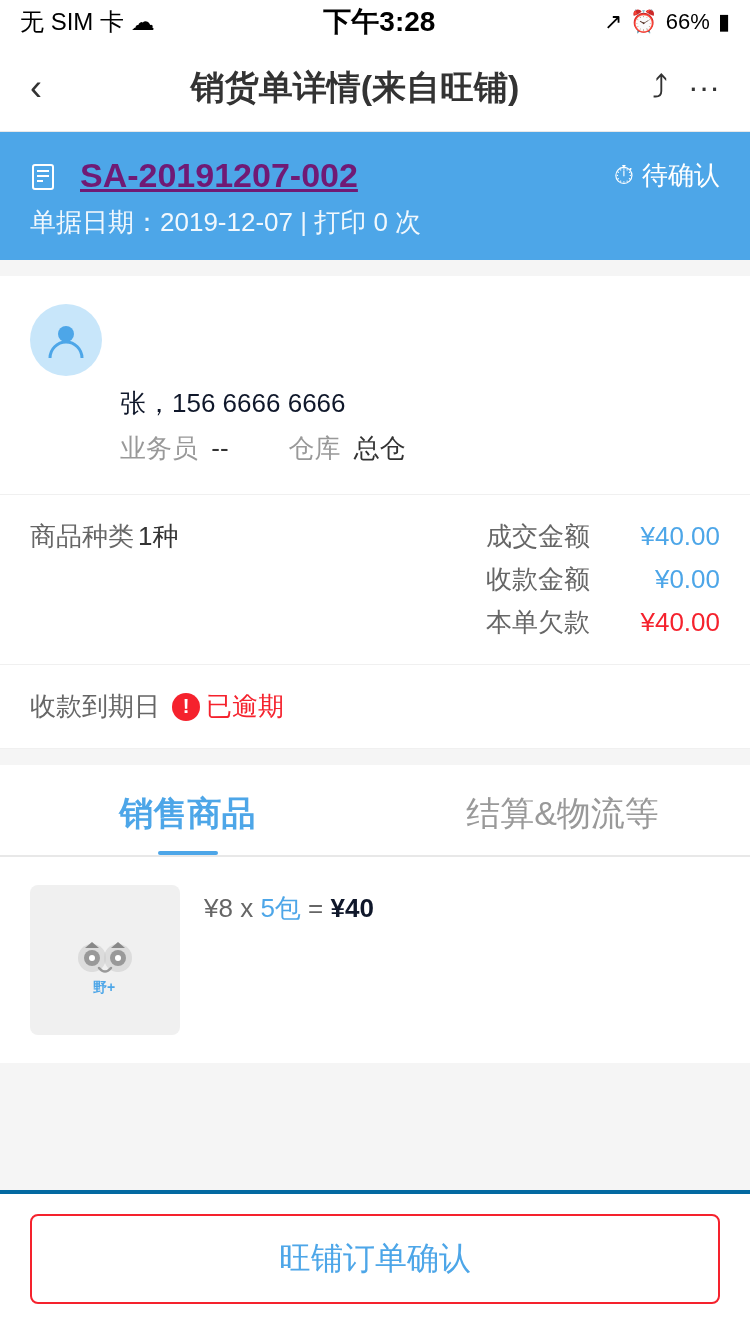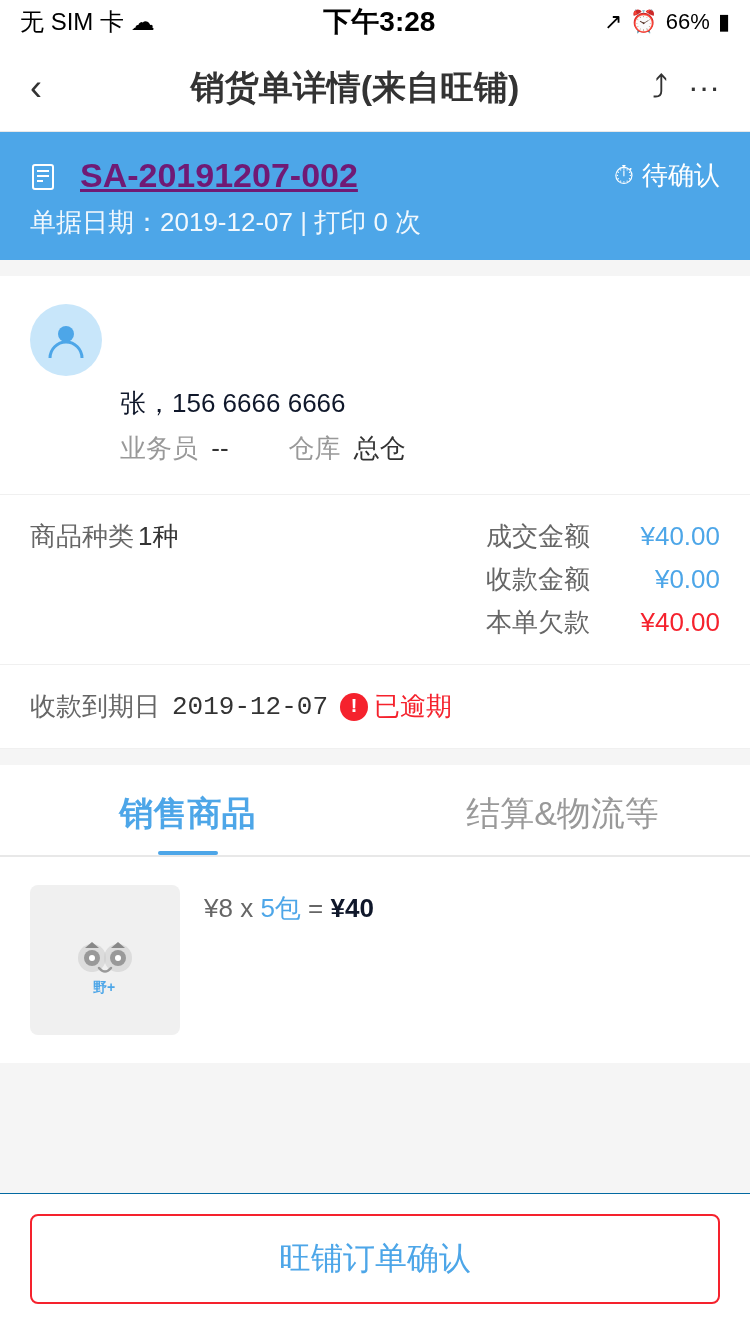--- a/index.html
+++ b/index.html
@@ -208,21 +208,20 @@
     .stats-row-value.red { color: #f5222d; }
 
     
     .due-section {
       background: #fff;
       padding: 24px 30px;
       display: flex;
       align-items: center;
       gap: 12px;
       border-bottom: 1px solid #f0f0f0;
-      font-family: Liberation Mono, monospace;
     }
     .due-label { font-size: 26px; color: #666; }
     .due-date { font-size: 26px; color: #333; }
     .overdue-badge {
       background: transparent;
       border: none;
       display: flex;
       align-items: center;
       gap: 6px;
       font-size: 26px;
@@ -322,21 +321,21 @@
     }
 
     
     .bottom-bar {
       position: fixed;
       bottom: 0;
       left: 0;
       width: 750px;
       background: #fff;
       padding: 20px 30px 30px;
-      border-top: 1px solid #0369a1;
+      border-top: 4px solid #0369a1;
     }
     .confirm-btn {
       width: 100%;
       height: 90px;
       border: 2px solid #f5222d;
       border-radius: 8px;
       background: #fff;
       color: #4da6e8;
       font-size: 32px;
       font-weight: 500;
@@ -439,21 +438,20 @@
       </div>
       <div class="stats-row">
         <span class="stats-row-label">本单欠款</span>
         <span class="stats-row-value red">¥40.00</span>
       </div>
     </div>
   </div>
 
   <div class="due-section">
     <span class="due-label">收款到期日</span>
-    <span class="due-date">2019-12-07</span>
     <div class="overdue-badge">
       <div class="overdue-icon">!</div>
       <span>已逾期</span>
     </div>
   </div>
 </div>
 
 <div class="tabs">
   <div class="tab active">
     <span>销售商品</span>

